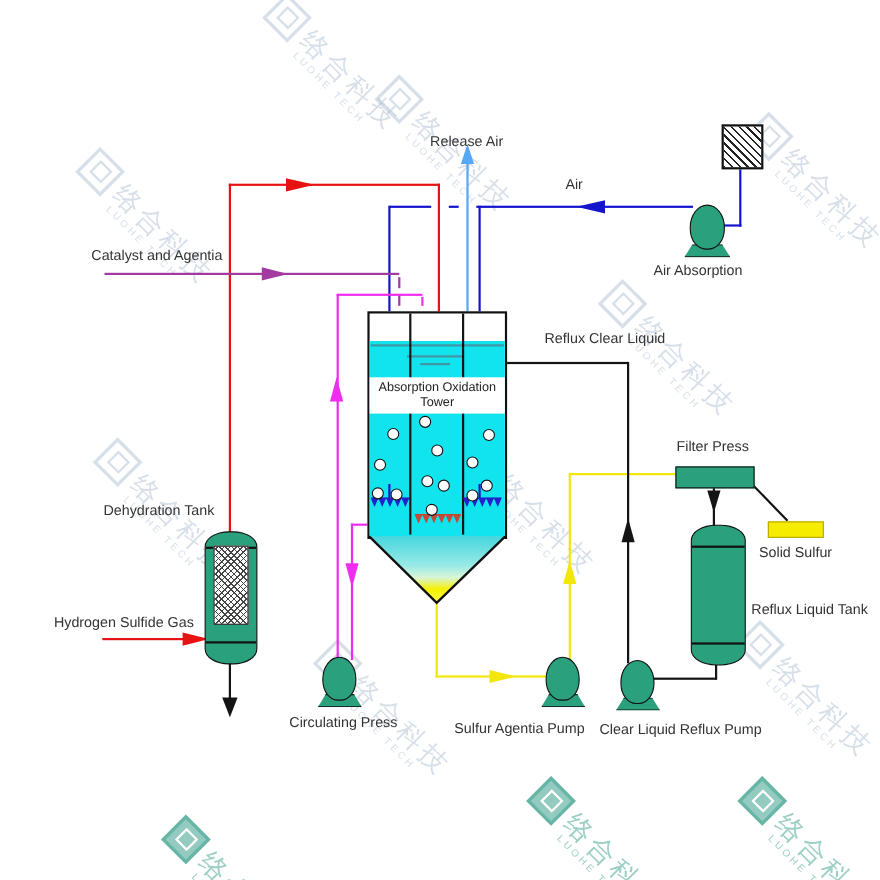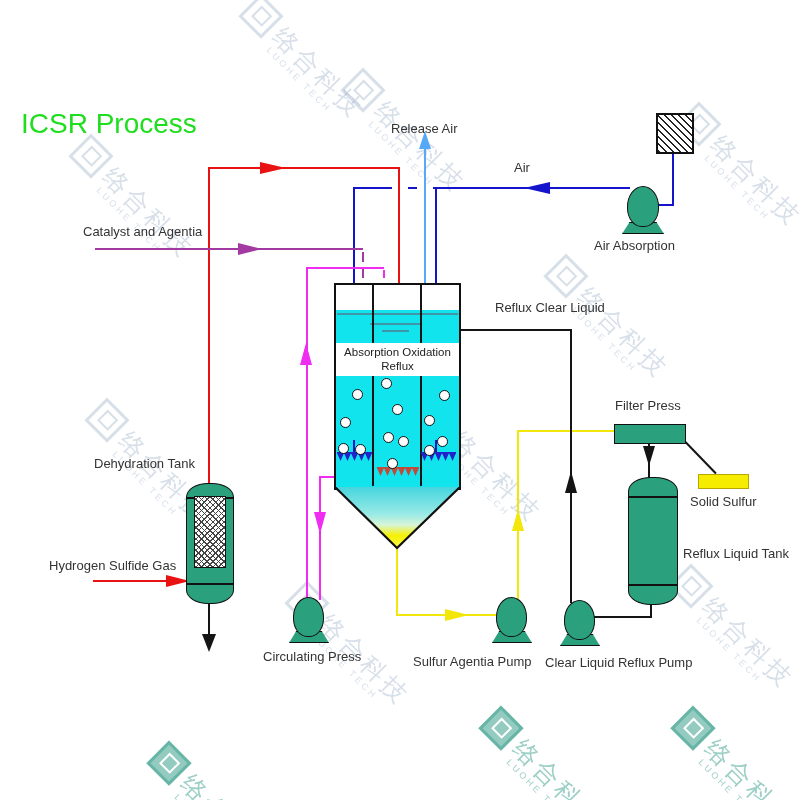--- a/index.html
+++ b/index.html
@@ -129,21 +129,20 @@
       <span class="en">LUOHE TECH</span>
     </div>
   <div class="wm wm-teal" style="left:682px;top:700px">
       <span class="dia">
         <i></i>
       </span>
       <span class="cn">络合科技</span>
       <span class="en">LUOHE TECH</span>
     </div>
 
-  <div class="title" style="left:21px;top:108px">ICSR Process</div>
 
   <div class="hl" style="left:208px;top:167px;width:192px;background:#e81212"></div>
   <div class="ar" style="left:260px;top:161.5px;border-left:26px solid #e81212;border-top-width:6.5px;border-bottom-width:6.5px"></div>
   <div class="vl" style="left:208px;top:167px;height:318px;background:#e81212"></div>
   <div class="vl" style="left:398px;top:167px;height:303px;background:#e81212"></div>
   <div class="hl" style="left:93px;top:580px;width:80px;background:#e81212"></div>
   <div class="ar" style="left:166px;top:574.5px;border-left:24px solid #e81212;border-top-width:6.5px;border-bottom-width:6.5px"></div>
 
   <div class="hl" style="left:354px;top:187px;width:38px;background:#1414cc"></div>
   <div class="hl" style="left:408px;top:187px;width:9px;background:#1414cc"></div>
@@ -241,21 +240,21 @@
   <div class="bub" style="left:398px;top:436px"></div>
   <div class="bub" style="left:387px;top:458px"></div>
   <div class="bub" style="left:427px;top:363px"></div>
   <div class="bub" style="left:439px;top:390px"></div>
   <div class="bub" style="left:424px;top:415px"></div>
   <div class="bub" style="left:437px;top:436px"></div>
   <div class="bub" style="left:424px;top:445px"></div>
 
   <div class="band"></div>
   <div class="tower-text" style="left:336px;top:346px">Absorption Oxidation</div>
-  <div class="tower-text" style="left:336px;top:360px">Reflux</div>
+  <div class="tower-text" style="left:336px;top:360px">Tower</div>
 
   <div class="vessel" style="left:186px;top:483px;width:46px;height:119px">
     <div class="capline" style="top:13px"></div>
     <div class="capline" style="top:99px"></div>
   </div>
   <div class="hatchpack" style="left:194px;top:496px;width:30px;height:70px"></div>
 
   <div class="vessel" style="left:628px;top:477px;width:48px;height:126px">
     <div class="capline" style="top:18px"></div>
     <div class="capline" style="top:106px"></div>

